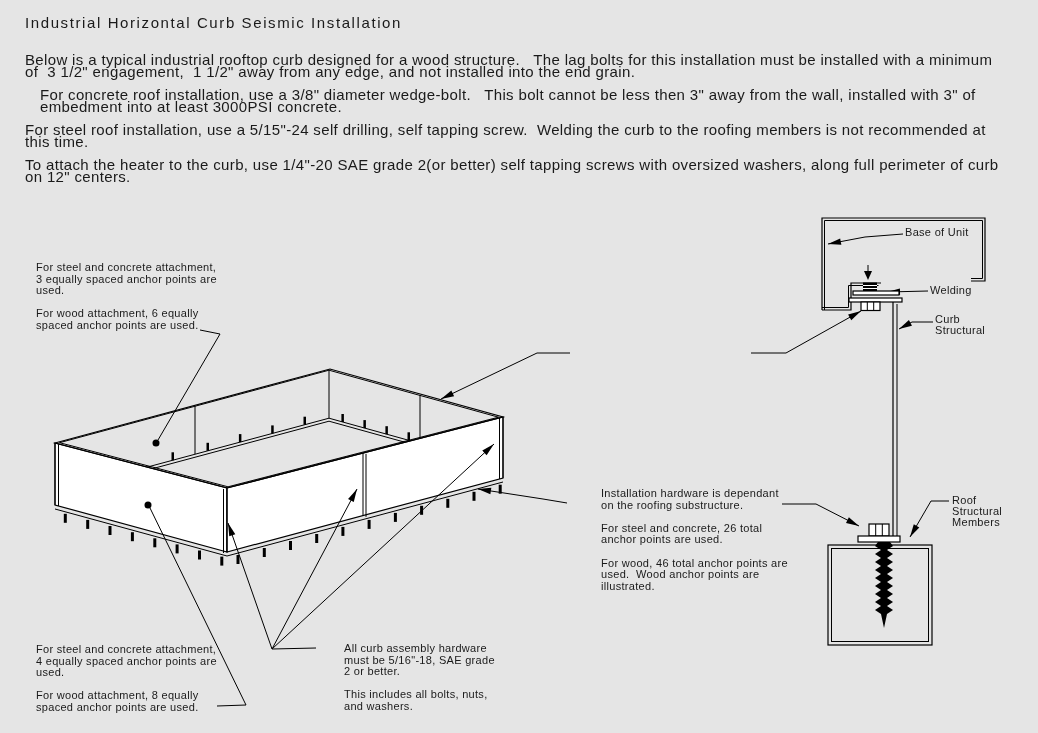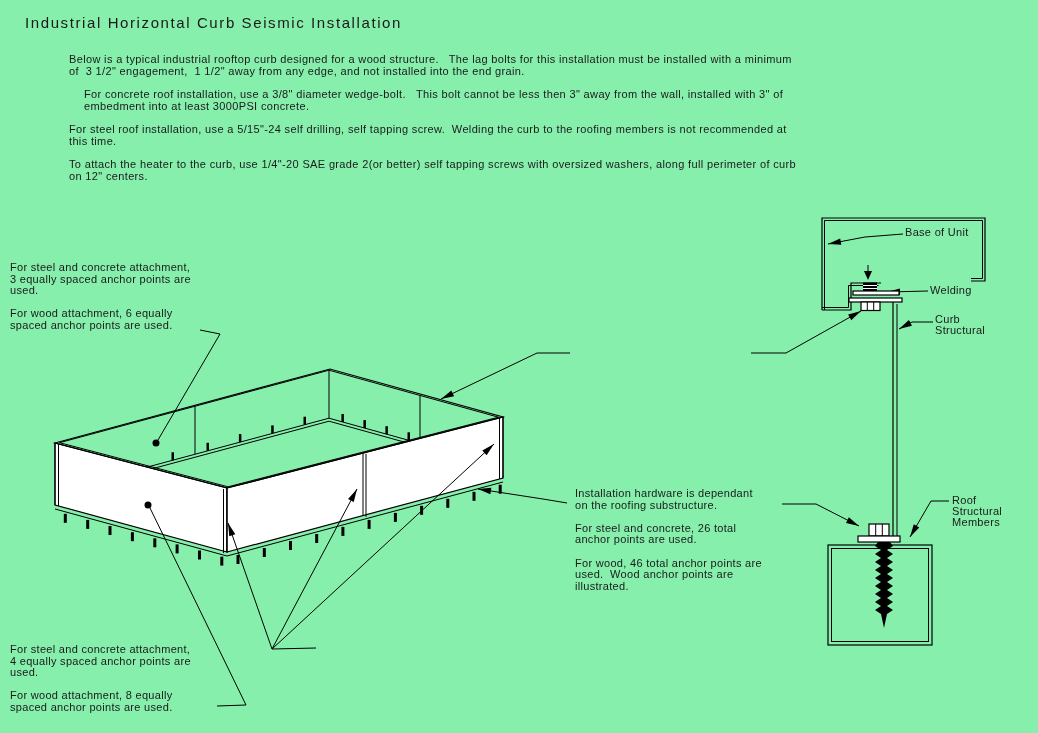--- a/index.html
+++ b/index.html
@@ -1,24 +1,24 @@
 <!DOCTYPE html>
 <html><head>
 <meta charset="utf-8">
 <style>
   html,body{margin:0;padding:0;background:#fff;}
-  .canvas{position:relative;width:1038px;height:733px;background:#86efac;overflow:hidden;
+  .canvas{position:relative;width:1038px;height:733px;background:#e5e5e5;overflow:hidden;
           font-family:"Liberation Sans",sans-serif;color:#111;}
   .canvas svg{position:absolute;left:0;top:0;}
   .title{position:absolute;left:25px;top:14px;font-size:15px;letter-spacing:1.6px;
          white-space:pre;color:#1a1a1a;}
-  .para{position:absolute;font-size:11px;line-height:11.6px;letter-spacing:.35px;
-        white-space:pre;color:#1a1a1a;margin-left:44px;}
+  .para{position:absolute;font-size:15px;line-height:11.6px;letter-spacing:.35px;
+        white-space:pre;color:#1a1a1a;}
   .note{position:absolute;font-size:11px;line-height:11.6px;letter-spacing:.3px;
-        white-space:pre;color:#1a1a1a;}
+        white-space:pre;color:#1a1a1a;margin-left:26px;}
   .lbl{position:absolute;font-size:11px;line-height:11.2px;letter-spacing:.3px;
        white-space:pre;color:#1a1a1a;}
   .ln{fill:none;stroke:#000;stroke-width:1.2;}
   .thin{fill:none;stroke:#000;stroke-width:1;}
   .wface{fill:#fff;stroke:#000;stroke-width:1.2;}
   .blk{fill:#000;stroke:none;}
   .ldr{fill:none;stroke:#000;stroke-width:1;}
   .thread{stroke:#fff;stroke-width:1;}
 </style>
 </head>
@@ -174,20 +174,26 @@
 used.
 
 For wood attachment, 6 equally
 spaced anchor points are used.</div>
   <div class="note" style="left:10px;top:644px">For steel and concrete attachment,
 4 equally spaced anchor points are
 used.
 
 For wood attachment, 8 equally
 spaced anchor points are used.</div>
+  <div class="note" style="left:318px;top:643px">All curb assembly hardware
+must be 5/16"-18, SAE grade
+2 or better.
+
+This includes all bolts, nuts,
+and washers.</div>
   <div class="note" style="left:575px;top:488px">Installation hardware is dependant
 on the roofing substructure.
 
 For steel and concrete, 26 total
 anchor points are used.
 
 For wood, 46 total anchor points are
 used.  Wood anchor points are
 illustrated.</div>
 

